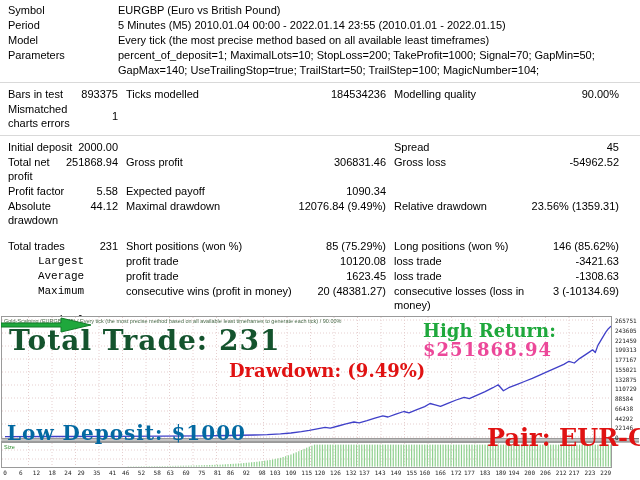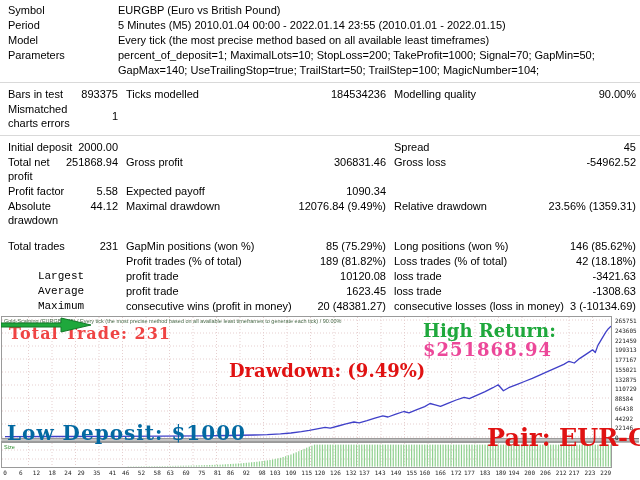--- a/index.html
+++ b/index.html
@@ -2,40 +2,40 @@
 <html><head>
 <meta charset="utf-8">
 <style>
   html,body{margin:0;padding:0;}
   body{
     width:640px;height:480px;position:relative;overflow:hidden;background:#fff;
     font-family:"Liberation Sans", sans-serif;font-size:11px;color:#000;
   }
   
   #report{position:absolute;left:0;top:0;width:640px;}
-  .sec{padding:3px 4px 4px 8px;}
+  .sec{padding:3px 21px 4px 8px;}
   .sec.bordered{border-top:1px solid #d9d9d9;}
   .irow{display:flex;line-height:15px;}
   .irow .lab{width:110px;flex:none;}
   .irow .val{flex:1;}
   .srow{display:flex;line-height:14px;margin:1px 0;}
   .srow.gap{margin-top:12px;}
   .g1{width:110px;flex:none;display:flex;}
   .g2{width:268px;flex:none;display:flex;padding-left:8px;box-sizing:border-box;}
   .g3{flex:1;display:flex;padding-left:8px;box-sizing:border-box;}
   .cl{white-space:normal;}
   .cv{margin-left:auto;text-align:right;white-space:nowrap;padding-left:4px;}
   .srow.r1 .g1 .cl{margin-left:auto;text-align:right;font-family:Liberation Mono, monospace;}
   .srow.wrap1 .g1 .cl{max-width:92px;}
   .srow.wrap1 .g1 .cv{align-self:center;}
   
   #graph{position:absolute;left:1px;top:316px;width:638px;height:163px;background:#fff;}
   #graph svg{position:absolute;left:0;top:0;}
   .ann{position:absolute;font-family:"DejaVu Serif", serif;font-weight:700;white-space:nowrap;}
-  #ann-total{left:8px;top:8px;font-size:16px;letter-spacing:1px;color:#ef4444;}
+  #ann-total{left:8px;top:8px;font-size:28px;letter-spacing:1px;color:#14532d;}
   #ann-hr1{left:422px;top:4px;font-size:18px;}
   #ann-hr2{left:422px;top:23px;font-size:18px;letter-spacing:1px;}
   #ann-dd{left:228px;top:44px;font-size:18px;}
   #ann-ld{left:6px;top:105px;font-size:20px;letter-spacing:1px;color:#0369a1;}
   #ann-pair{left:486px;top:107px;font-size:24px;}
   #hr-arrow{position:absolute;left:527px;top:8px;}
 </style>
 </head>
 <body>
 
@@ -145,40 +145,26 @@
             <span class="cl">Relative drawdown</span>
             <span class="cv">23.56% (1359.31)</span>
           </div>
         </div>
         <div class="srow gap">
           <div class="g1">
             <span class="cl">Total trades</span>
             <span class="cv">231</span>
           </div>
           <div class="g2">
-            <span class="cl">GapMin positions (won %)</span>
+            <span class="cl">Short positions (won %)</span>
             <span class="cv">85 (75.29%)</span>
           </div>
           <div class="g3">
             <span class="cl">Long positions (won %)</span>
             <span class="cv">146 (85.62%)</span>
-          </div>
-        </div>
-        <div class="srow">
-          <div class="g1">
-            <span class="cl"></span>
-            <span class="cv"></span>
-          </div>
-          <div class="g2">
-            <span class="cl">Profit trades (% of total)</span>
-            <span class="cv">189 (81.82%)</span>
-          </div>
-          <div class="g3">
-            <span class="cl">Loss trades (% of total)</span>
-            <span class="cv">42 (18.18%)</span>
           </div>
         </div>
         <div class="srow r1">
           <div class="g1">
             <span class="cl">Largest</span>
             <span class="cv"></span>
           </div>
           <div class="g2">
             <span class="cl">profit trade</span>
             <span class="cv">10120.08</span>

